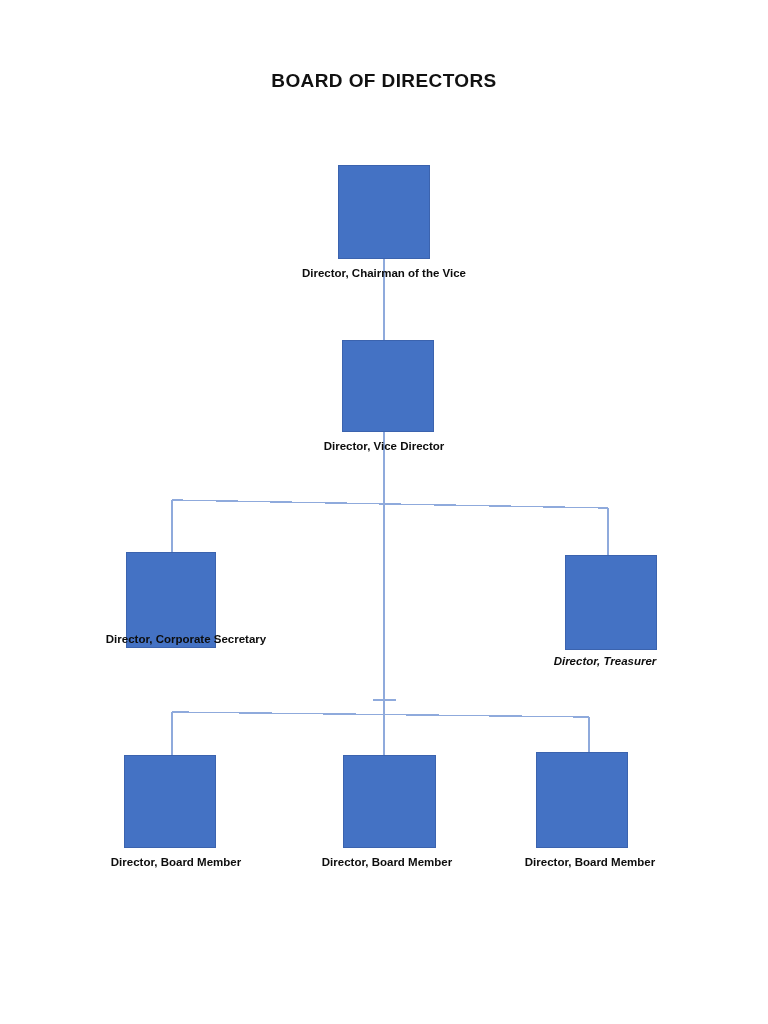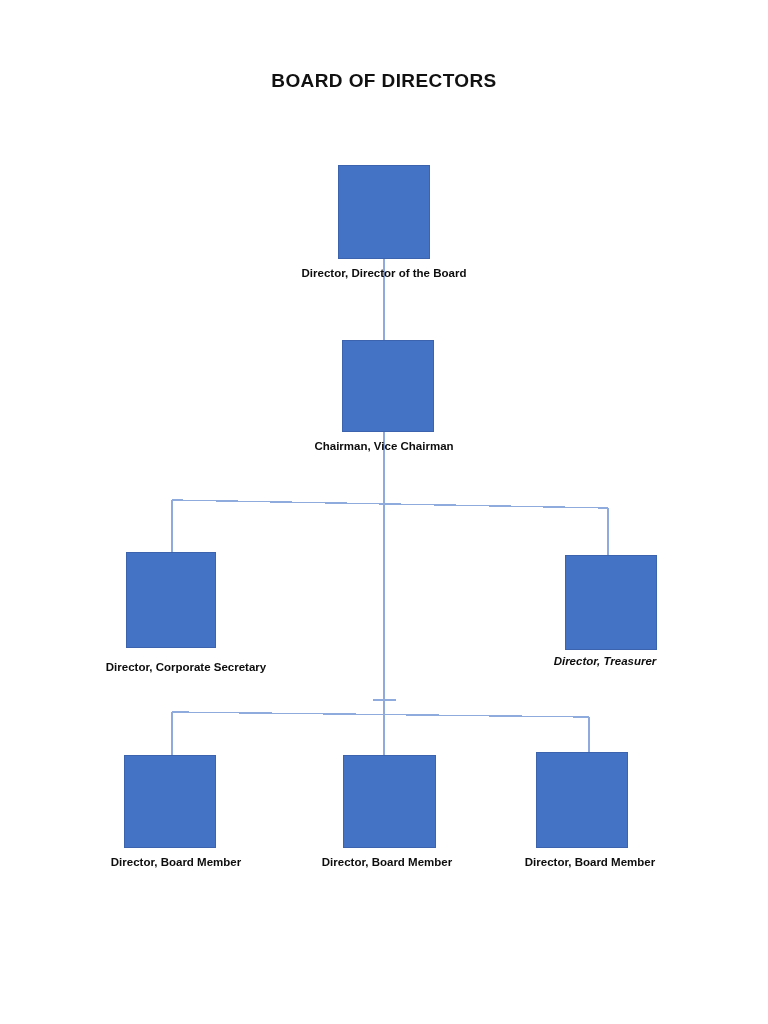--- a/index.html
+++ b/index.html
@@ -88,31 +88,31 @@
       <line x1="384" y1="700" x2="384" y2="755"></line>
 
       <line x1="172" y1="712" x2="589" y2="717"></line>
       <line x1="172" y1="712" x2="172" y2="755"></line>
       <line x1="589" y1="717" x2="589" y2="752"></line>
     </g>
   </svg>
 
   <div class="node">
     <div class="node-box" style="left:338px; top:165px; width:92px; height:94px;"></div>
-    <div class="node-label" style="left:234px; top:266px; width:300px;">Director, Director of the Board</div>
+    <div class="node-label" style="left:234px; top:266px; width:300px;">Director, Chairman of the Vice</div>
   </div>
 
   <div class="node">
     <div class="node-box" style="left:342px; top:340px; width:92px; height:92px;"></div>
-    <div class="node-label" style="left:234px; top:439px; width:300px;">Chairman, Vice Chairman</div>
+    <div class="node-label" style="left:234px; top:439px; width:300px;">Director, Vice Director</div>
   </div>
 
   <div class="node">
     <div class="node-box" style="left:126px; top:552px; width:90px; height:96px;"></div>
-    <div class="node-label" style="left:36px; top:660px; width:300px;">Director, Corporate Secretary</div>
+    <div class="node-label" style="left:36px; top:632px; width:300px;">Director, Corporate Secretary</div>
   </div>
 
   <div class="node">
     <div class="node-box" style="left:565px; top:555px; width:92px; height:95px;"></div>
     <div class="node-label" style="left:455px; top:654px; width:300px;font-style:italic;">Director, Treasurer</div>
   </div>
 
   <div class="node">
     <div class="node-box" style="left:124px; top:755px; width:92px; height:93px;"></div>
     <div class="node-label" style="left:26px; top:855px; width:300px;">Director, Board Member</div>

